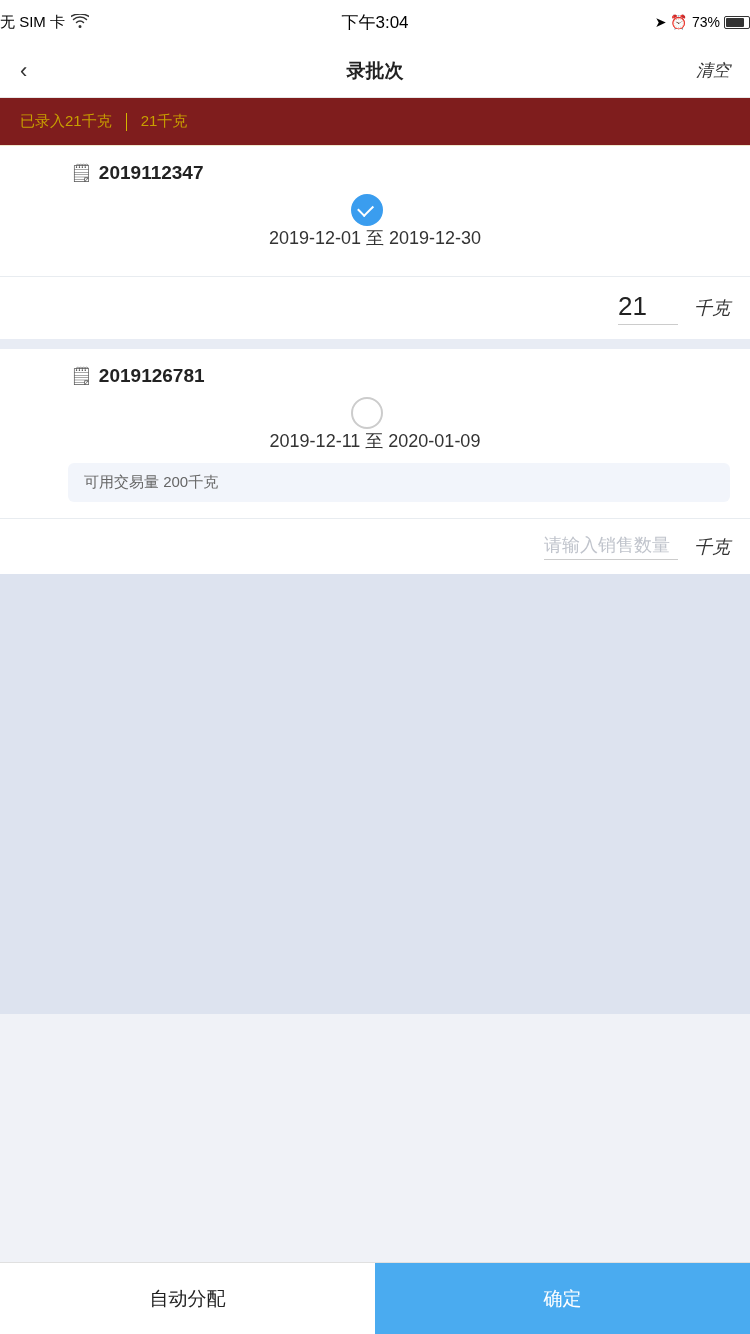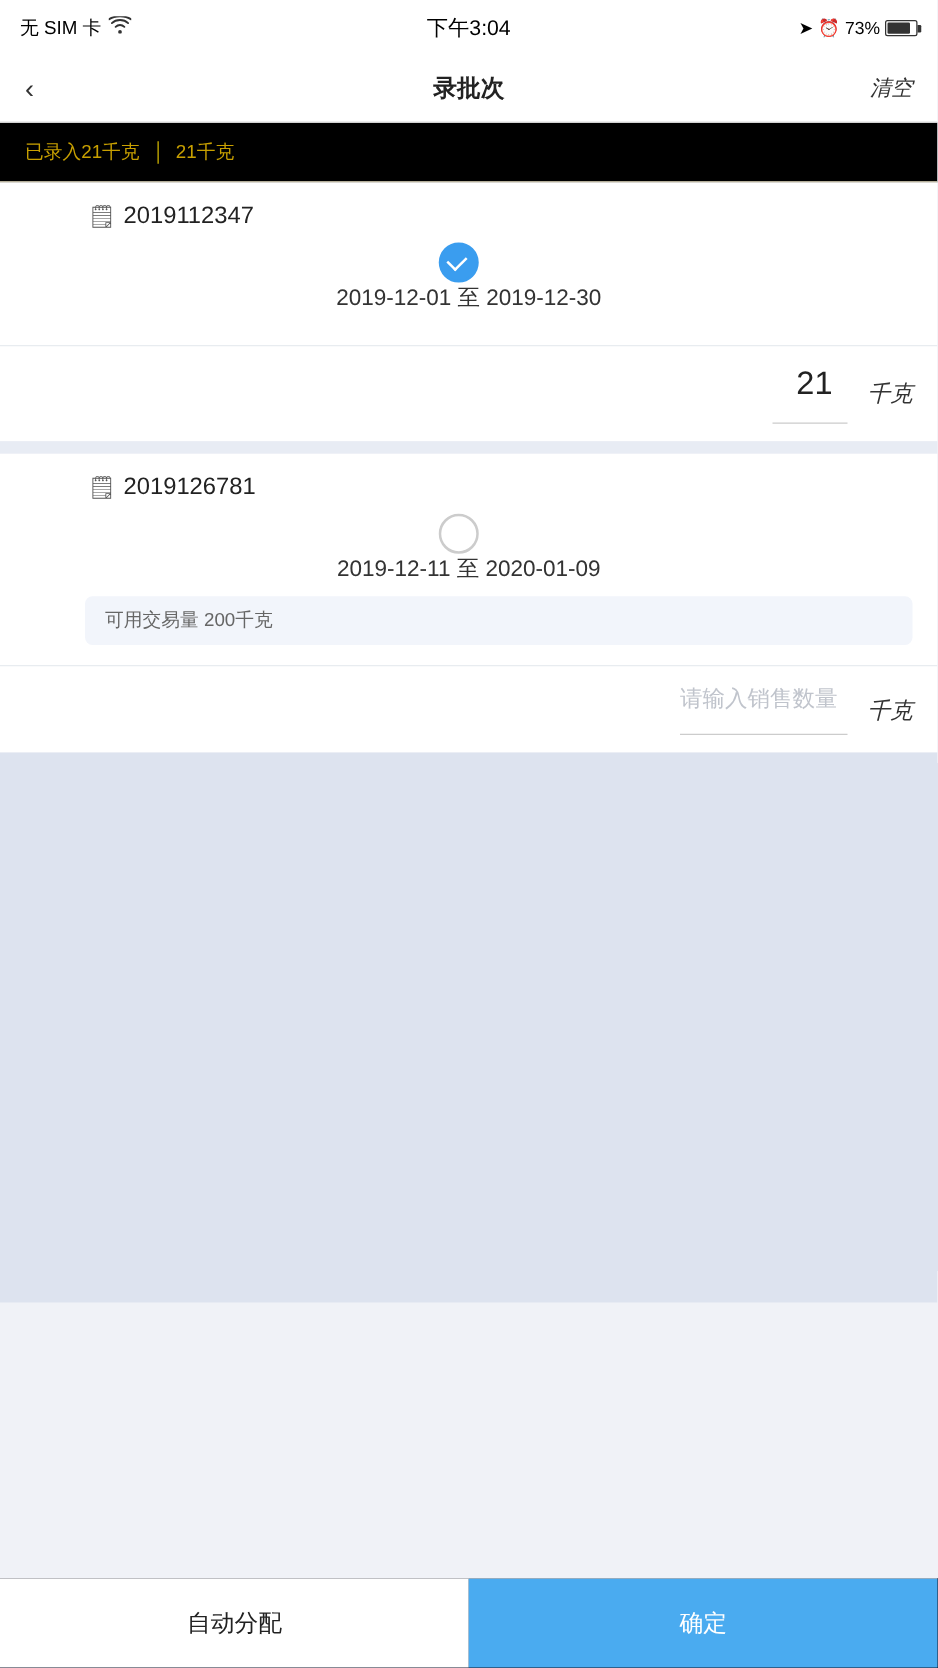--- a/index.html
+++ b/index.html
@@ -12,21 +12,21 @@
       overflow-x: hidden;
     }
 
     
     .status-bar {
       background: #fff;
       height: 44px;
       display: flex;
       align-items: center;
       justify-content: space-between;
-      padding: 0 16px;
+      padding: 0 0;
       font-size: 15px;
       font-weight: 500;
     }
     .status-left {
       display: flex;
       align-items: center;
       gap: 6px;
       font-size: 15px;
     }
     .status-center {
@@ -71,21 +71,21 @@
     }
     .nav-clear {
       font-size: 17px;
       color: #333;
       cursor: pointer;
       font-style: italic;
     }
 
     
     .info-banner {
-      background: #000000;
+      background: #7f1d1d;
       padding: 14px 20px;
       display: flex;
       align-items: center;
       gap: 0;
       border-bottom: 1px solid #f0e8cc;
     }
     .info-banner-text1 {
       font-size: 15px;
       color: #c8a000;
     }
@@ -112,21 +112,21 @@
       margin-bottom: 10px;
       padding-left: 50px;
     }
     .batch-id-icon {
       font-size: 18px;
       color: #555;
       margin-right: 6px;
     }
     .batch-id {
       font-size: 19px;
-      font-weight: 400;
+      font-weight: 700;
       color: #222;
     }
     .batch-card-row {
       display: flex;
       align-items: center;
       margin-bottom: 10px;
       flex-direction: column;
     }
     .radio-btn {
       width: 32px;
@@ -176,23 +176,22 @@
       border-top: 1px solid #e8ecf0;
     }
     .qty-value {
       font-size: 26px;
       color: #222;
       font-weight: 400;
       margin-right: 12px;
     }
     .qty-underline {
       border-bottom: 1.5px solid #ccc;
-      padding-bottom: 16px;
+      padding-bottom: 2px;
       min-width: 60px;
-      text-align: right;
     }
     .qty-unit {
       font-size: 18px;
       color: #333;
       font-style: italic;
     }
     .qty-input-placeholder {
       font-size: 18px;
       color: #c0c4cc;
       margin-right: 8px;
@@ -212,21 +211,21 @@
     }
 
     
     .bottom-buttons {
       position: fixed;
       bottom: 0;
       left: 0;
       width: 750px;
       height: 72px;
       display: flex;
-      background: #0f172a;
+      background: #84cc16;
       border-top: 1px solid #e0e0e0;
     }
     .btn-auto {
       flex: 1;
       display: flex;
       align-items: center;
       justify-content: center;
       font-size: 19px;
       color: #222;
       background: #fff;

